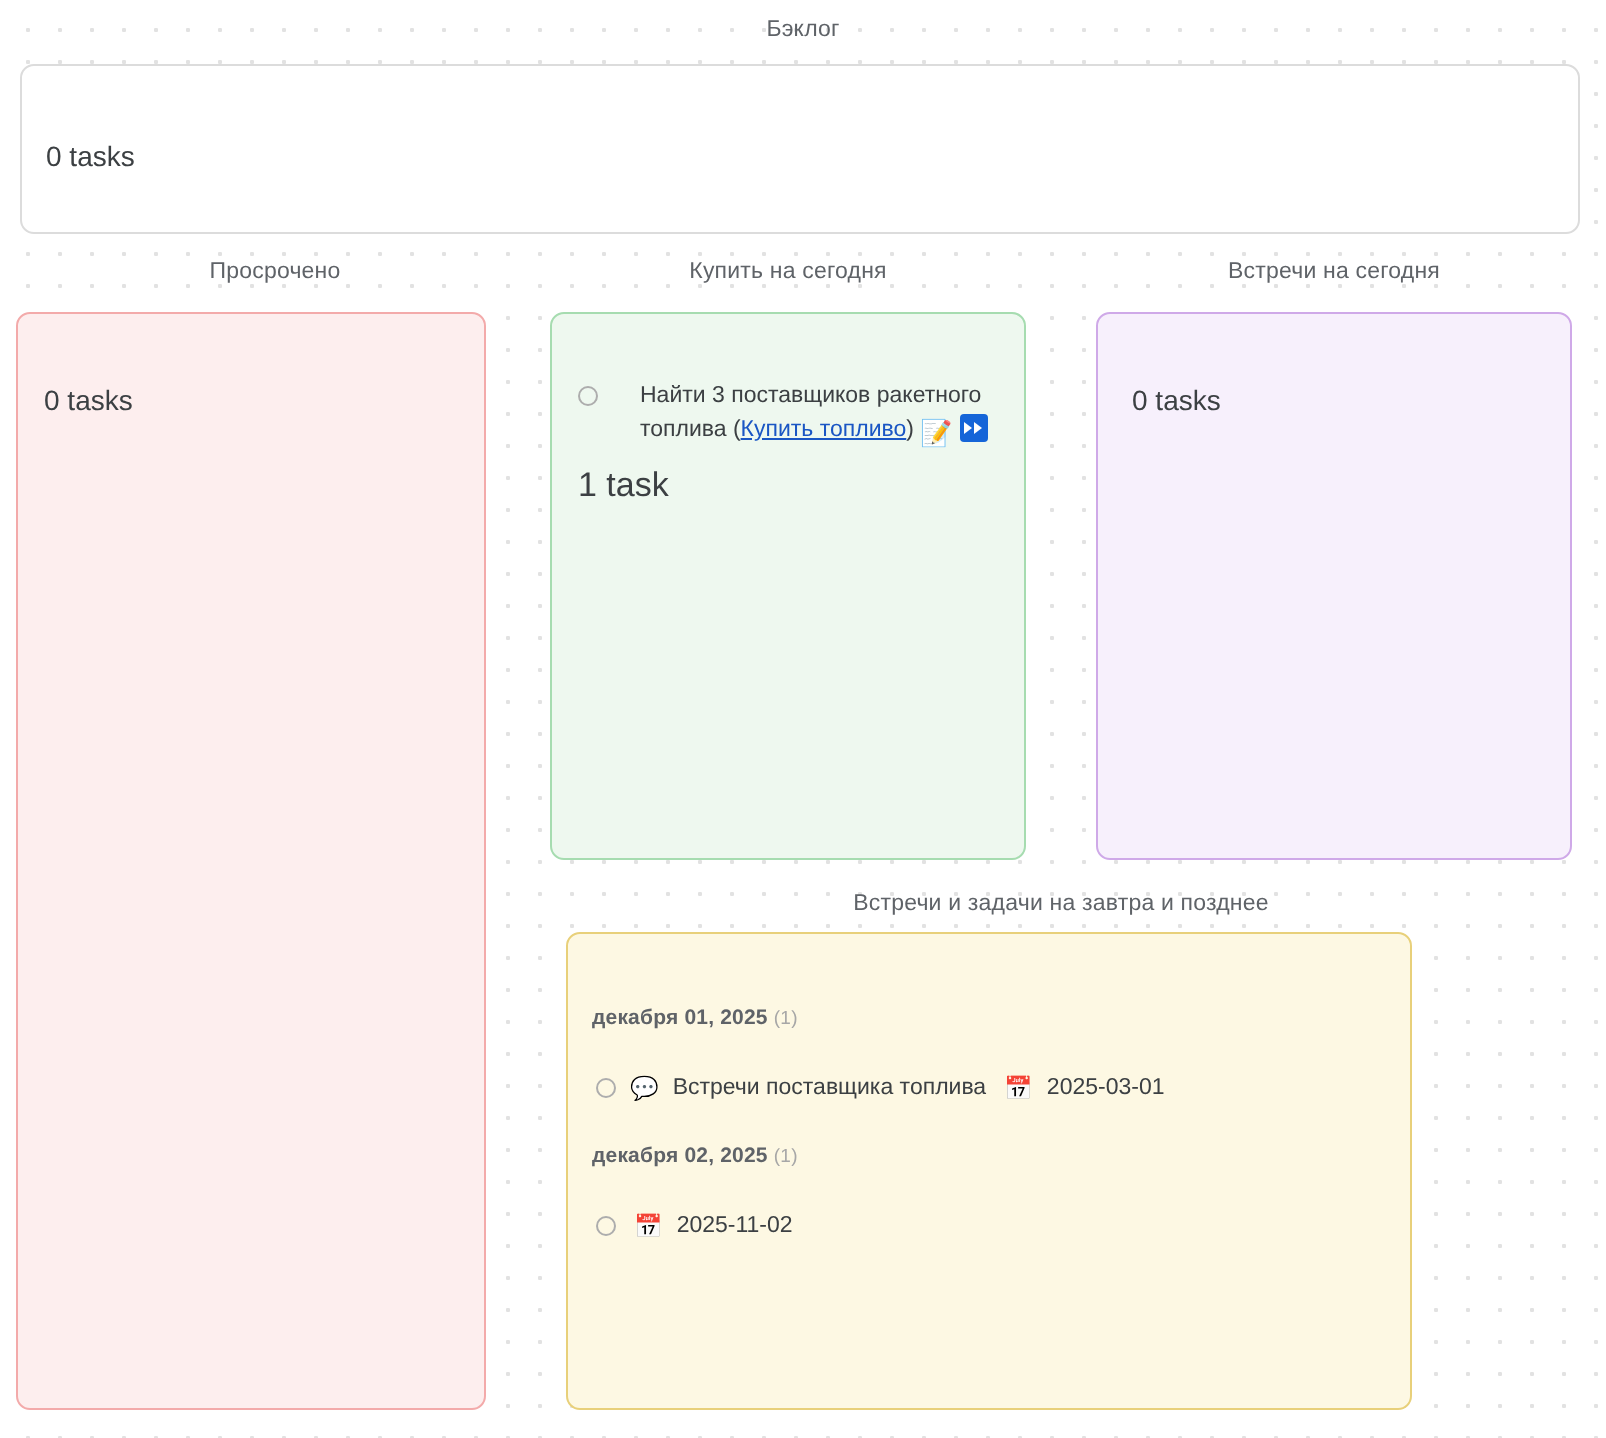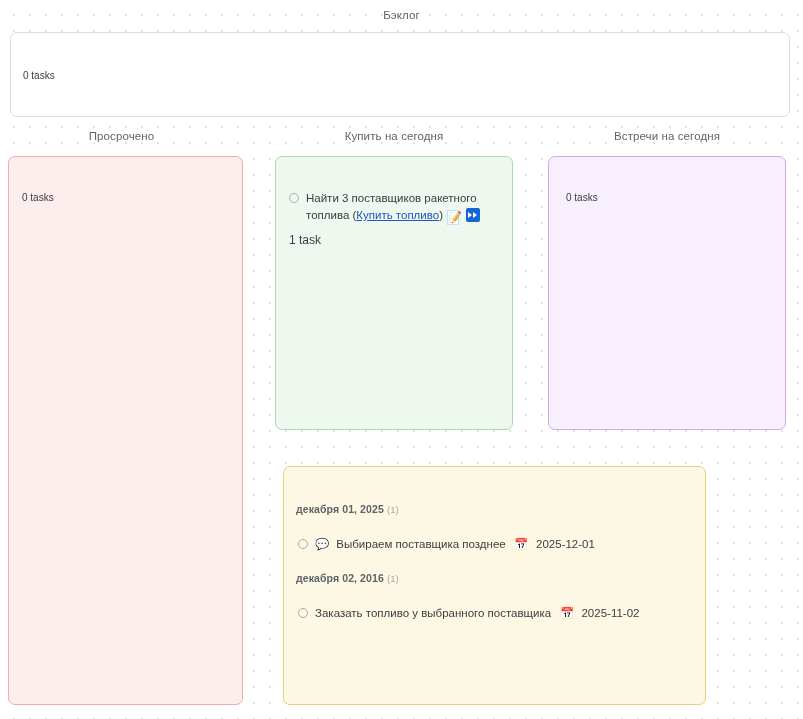--- a/index.html
+++ b/index.html
@@ -42,35 +42,35 @@
   .card {
     position: absolute;
     border-radius: 7px;
     box-sizing: border-box;
     border: 1.3px solid #dcdcdc;
     background: #ffffff;
   }
 
   .empty-label {
     position: absolute;
-    font-size: 10px;
+    font-size: 14px;
     color: #3c4043;
   }
 
   
   #backlog-title { position: absolute; left: 0; top: 9px; width: 803px; }
   #backlog-card {
     left: 10px; top: 32px; width: 780px; height: 85px;
   }
   #backlog-empty { left: 12px; top: 37px; }
 
   
   #col-headers { position: absolute; left: 0; top: 130px; width: 803px; }
   #col-headers .section-title { position: absolute; top: 0; }
-  #hdr-overdue { left: 4px;  width: 235px; }
+  #hdr-overdue { left: 20px;  width: 235px; }
   #hdr-today   { left: 275px; width: 238px; }
   #hdr-meet    { left: 548px; width: 238px; }
 
   
   #overdue-card {
     left: 8px; top: 156px; width: 235px; height: 549px;
     border-color: #f3aaaa; background: #fdeeee;
   }
   #overdue-empty { left: 13px; top: 35px; }
 
@@ -84,21 +84,21 @@
     border-color: #cfa9e8; background: #f7f0fc;
   }
   #meetings-empty { left: 17px; top: 35px; }
 
   
   .task-row {
     position: absolute;
     left: 13px; top: 33px; right: 8px;
     display: flex;
     align-items: flex-start;
-    gap: 7px;
+    gap: 21px;
   }
   .radio {
     width: 10px; height: 10px;
     border: 1.2px solid #adadad;
     border-radius: 50%;
     box-sizing: border-box;
     flex: 0 0 auto;
     margin-top: 3px;
     background: transparent;
   }
@@ -135,21 +135,21 @@
     width: 0; height: 0;
     border-top: 3px solid transparent;
     border-bottom: 3px solid transparent;
   }
   .blue-chip::before { left: 2px;  border-left: 4px solid #ffffff; }
   .blue-chip::after  { left: 7px;  border-left: 4px solid #ffffff; }
 
   #today-count {
     position: absolute;
     left: 13px; top: 76px;
-    font-size: 12px;
+    font-size: 17px;
     color: #3c4043;
   }
 
   
   #upcoming-title { position: absolute; left: 275px; top: 446px; width: 511px; }
   #upcoming-card {
     left: 283px; top: 466px; width: 423px; height: 239px;
     border-color: #e8d07a; background: #fdf8e3;
   }
   .date-group-label {
@@ -209,43 +209,43 @@
       <span class="task-text"><span>Найти 3 поставщиков ракетного топлива (</span><a href="#">Купить топливо</a><span>)</span><span class="inline-ico">📝</span><span class="blue-chip"></span></span>
     </div>
 
     <div id="today-count">1 task</div>
   </div>
 
   <div class="card" id="meetings-card">
     <div class="empty-label" id="meetings-empty">0 tasks</div>
   </div>
 
+  <div class="section-title" id="upcoming-title">Встречи и задачи на завтра и позднее</div>
 
   <div class="card" id="upcoming-card">
 
     <div class="date-group-label" id="grp1-label">
       <span>декабря 01, 2025</span>
       <span class="cnt">(1)</span>
     </div>
 
     <div class="up-row" id="grp1-row">
       <span class="radio"></span>
       <span>💬</span>
-      <span>Выбираем поставщика позднее</span>
+      <span>Встречи поставщика топлива</span>
       <span class="date-badge">📅</span>
-      <span>2025-12-01</span>
+      <span>2025-03-01</span>
     </div>
 
     <div class="date-group-label" id="grp2-label">
-      <span>декабря 02, 2016</span>
+      <span>декабря 02, 2025</span>
       <span class="cnt">(1)</span>
     </div>
 
     <div class="up-row" id="grp2-row">
       <span class="radio"></span>
-      <span>Заказать топливо у выбранного поставщика</span>
       <span class="date-badge">📅</span>
       <span>2025-11-02</span>
     </div>
 
   </div>
 
 </div>
 
 </body></html>

